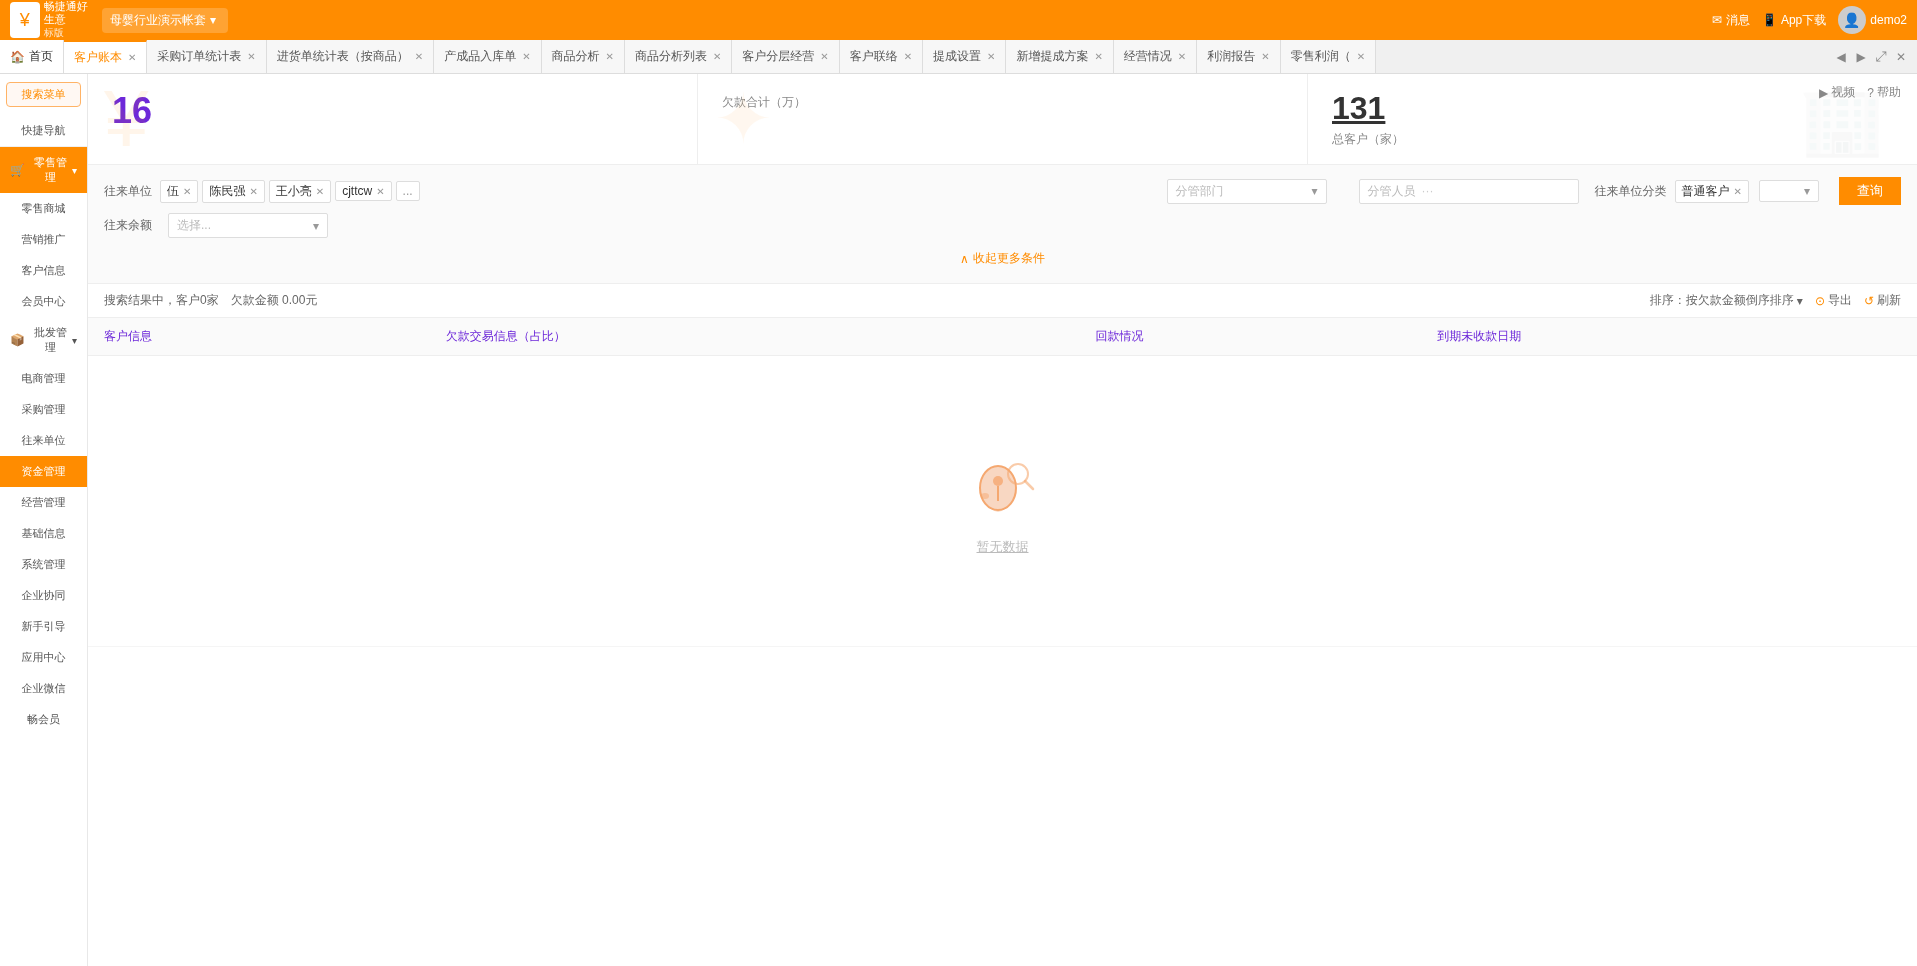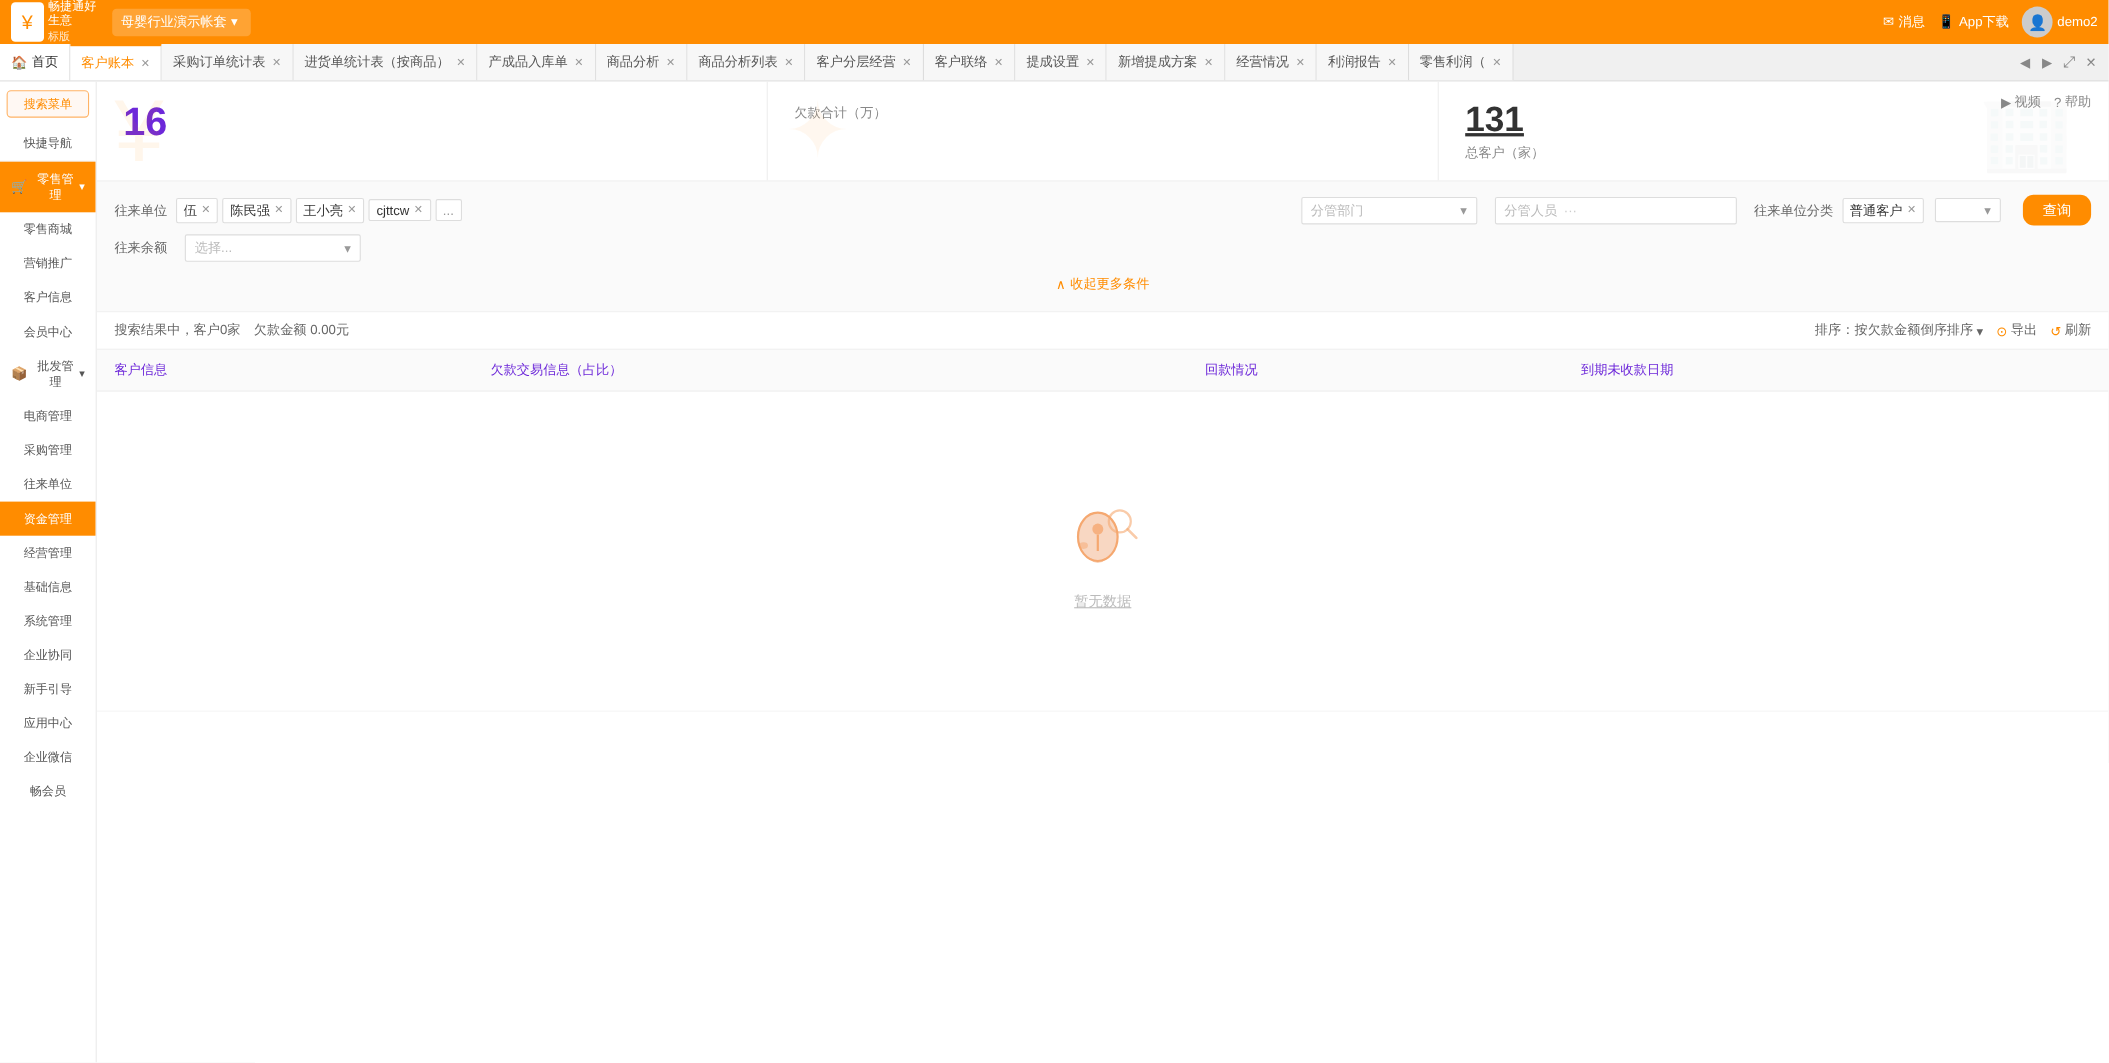--- a/index.html
+++ b/index.html
@@ -77,21 +77,21 @@
     .data-table { width: 100%; border-collapse: collapse; }
     .data-table th { padding: 10px 16px; text-align: left; font-size: 12px; color: #6d28d9; font-weight: normal; border-bottom: 1px solid #eee; background: #fafafa; }
     .data-table td { padding: 10px 16px; border-bottom: 1px solid #f5f5f5; font-size: 12px; }
 
     
     .empty-state { display: flex; flex-direction: column; align-items: center; justify-content: center; padding: 80px 0; color: #bbb; }
     .empty-icon { width: 80px; height: 80px; margin-bottom: 12px; position: relative; }
     .empty-text { font-size: 13px; color: #bbb; text-decoration: underline; }
 
     
-    .query-btn { background: #ff8c00; color: #fff; border: none; border-radius: 10px; padding: 5px 18px; font-size: 13px; cursor: pointer; }
+    .query-btn { background: #ff8c00; color: #fff; border: none; border-radius: 0; padding: 5px 18px; font-size: 13px; cursor: pointer; }
 
     
     ::-webkit-scrollbar { width: 6px; height: 6px; }
     ::-webkit-scrollbar-track { background: #f1f1f1; }
     ::-webkit-scrollbar-thumb { background: #ccc; border-radius: 3px; }
   </style>
 </head>
 <body>
 
 <div class="app-layout">
@@ -316,21 +316,21 @@
             <div class="filter-tag">
               <span>cjttcw</span>
               <span class="tag-close">✕</span>
             </div>
             <div class="filter-more-dots">...</div>
           </div>
           <div class="filter-select" style="min-width:160px;margin-left:8px;">
             <span style="color:#bbb;">分管部门</span>
             <span class="arrow">▾</span>
           </div>
-          <div class="filter-select" style="min-width:220px;margin-left:8px;">
+          <div class="filter-select" style="min-width:220px;margin-left:24px;">
             <span style="color:#bbb;">分管人员</span>
             <span style="margin-left:6px;color:#ccc;">···</span>
             <span class="arrow" style="margin-left:auto;"></span>
           </div>
           <span class="filter-label" style="margin-left:8px;">往来单位分类</span>
           <div class="filter-tags" style="flex:none;">
             <div class="category-tag">
               <span>普通客户</span>
               <span class="tag-close">✕</span>
             </div>

